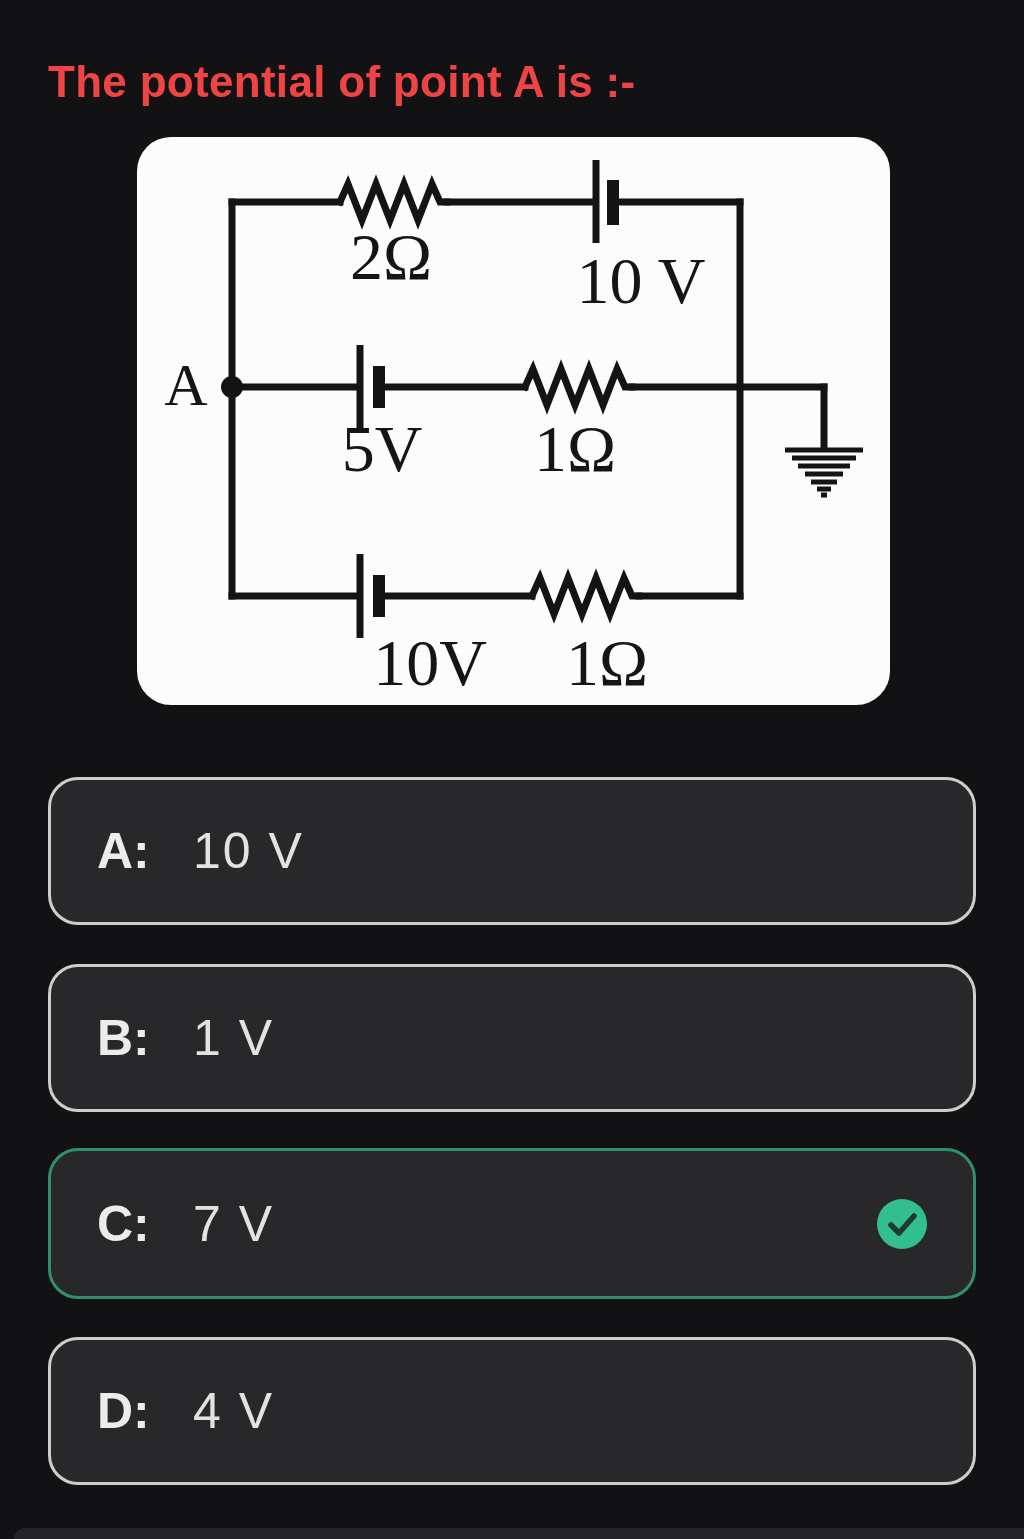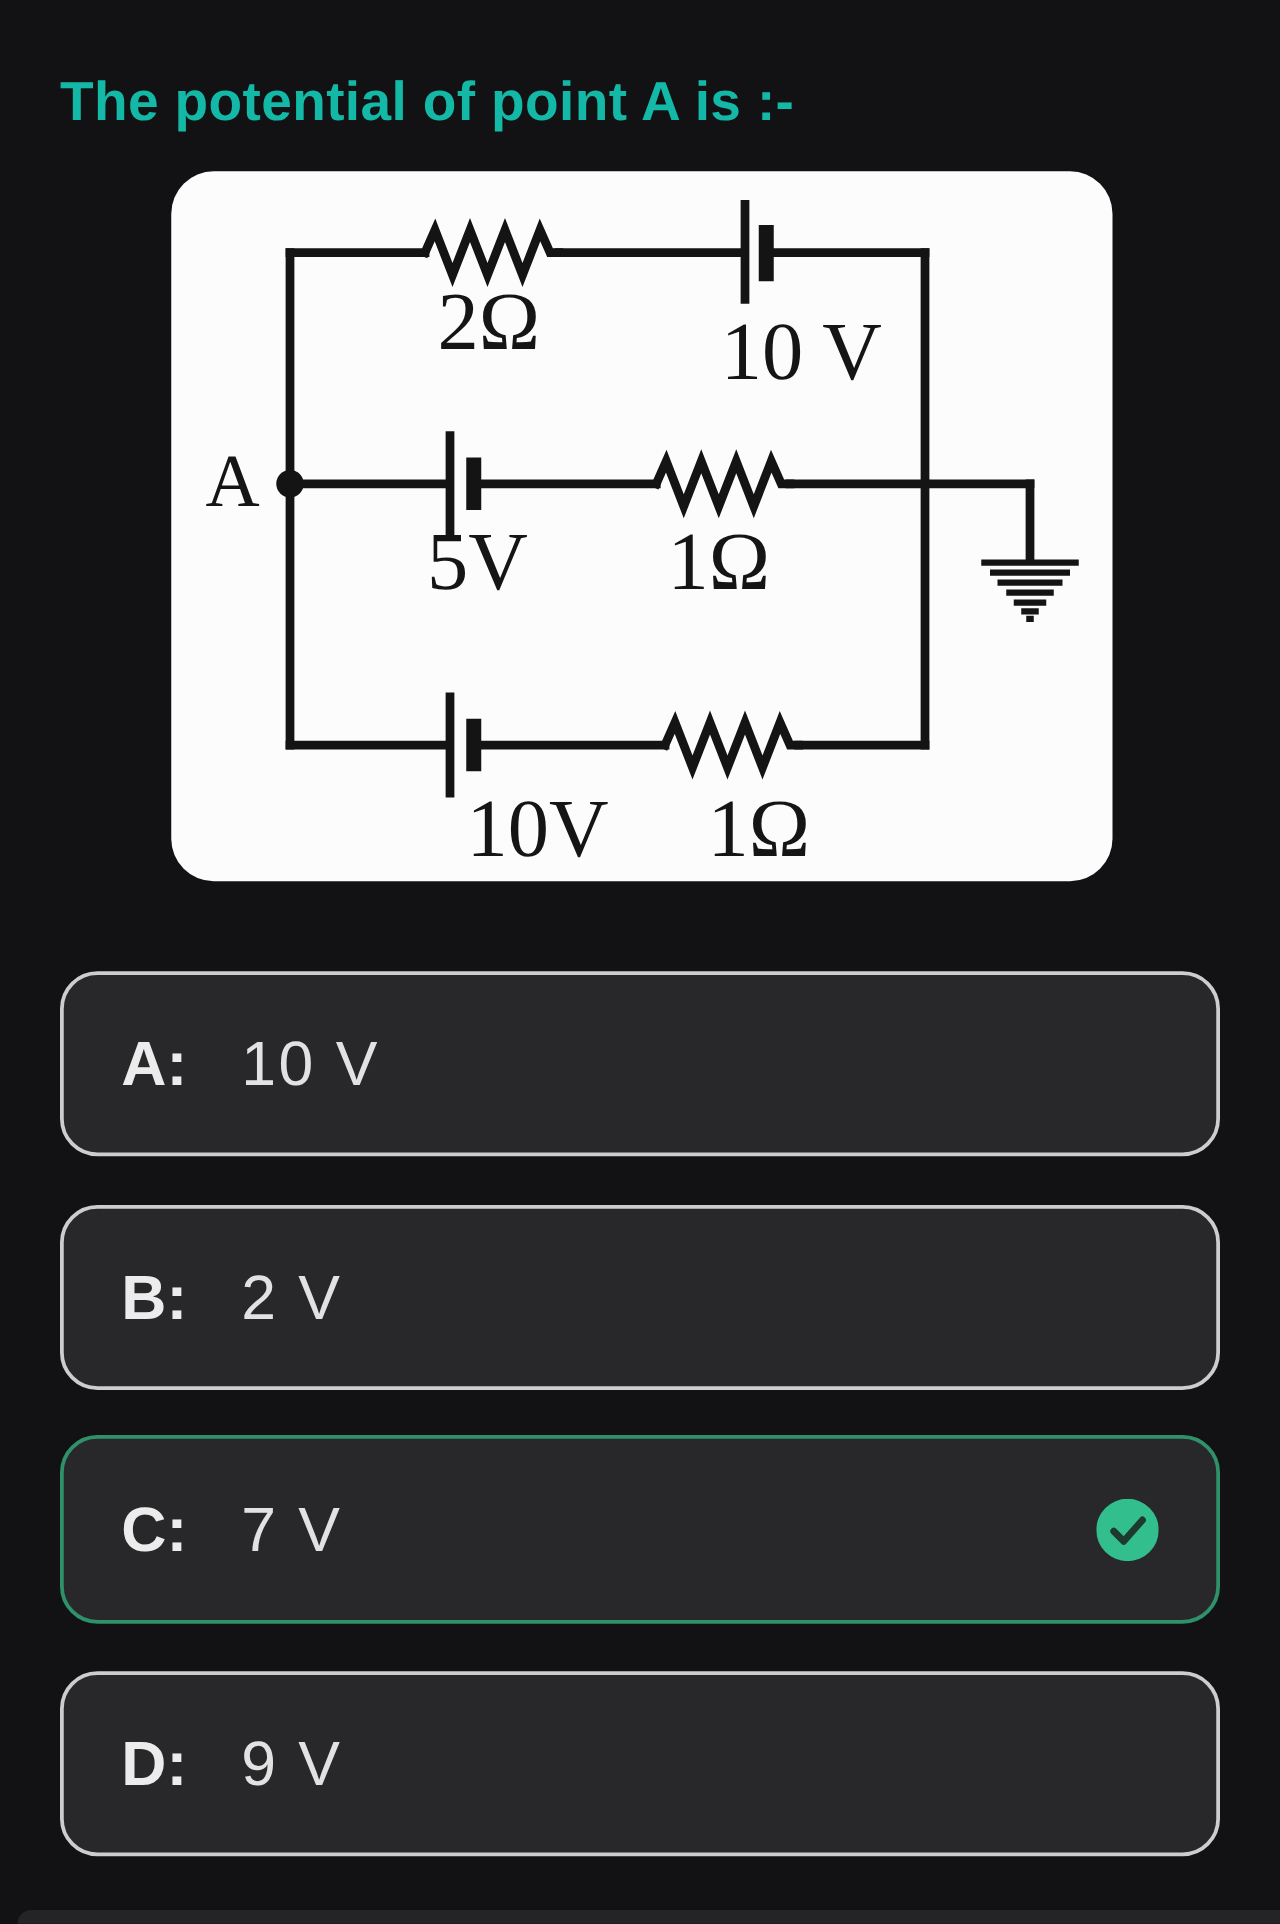--- a/index.html
+++ b/index.html
@@ -4,21 +4,21 @@
 <style>
   html,body{margin:0;padding:0;}
   body{
     width:1024px;height:1539px;
     background:#121214;
     font-family:"Liberation Sans","DejaVu Sans",sans-serif;
     position:relative;overflow:hidden;
   }
   .question-title{
     position:absolute;left:48px;top:57px;
-    font-size:44px;font-weight:700;color:#14b8a6;
+    font-size:44px;font-weight:700;color:#ef4444;
     letter-spacing:.3px;white-space:nowrap;
   }
   .circuit-card{
     position:absolute;left:137px;top:137px;
     width:753px;height:568px;
     background:#fcfcfc;border-radius:34px;
   }
   .circuit-card svg{display:block;width:753px;height:568px;}
   .wire{stroke:#141414;stroke-width:7;fill:none;stroke-linecap:square;}
   .plate-long{stroke:#141414;stroke-width:7;fill:none;stroke-linecap:butt;}
@@ -102,30 +102,30 @@
   </svg>
 </div>
 
 <div class="option-card" style="top:777px;">
   <span class="opt-label">A:</span>
   <span class="opt-value">10 V</span>
 </div>
 
 <div class="option-card" style="top:964px;">
   <span class="opt-label">B:</span>
-  <span class="opt-value">2 V</span>
+  <span class="opt-value">1 V</span>
 </div>
 
 <div class="option-card selected" style="top:1148px;">
   <span class="opt-label">C:</span>
   <span class="opt-value">7 V</span>
   <svg class="check-badge" viewBox="0 0 50 50">
     <circle cx="25" cy="25" r="25" fill="#33bf8d"></circle>
     <path d="M14 26 L22 34 L37 17" fill="none" stroke="#1d3a30" stroke-width="5.5" stroke-linecap="round" stroke-linejoin="round"></path>
   </svg>
 </div>
 
 <div class="option-card" style="top:1337px;">
   <span class="opt-label">D:</span>
-  <span class="opt-value">9 V</span>
+  <span class="opt-value">4 V</span>
 </div>
 
 <div class="peek-strip"></div>
 
 </body></html>

